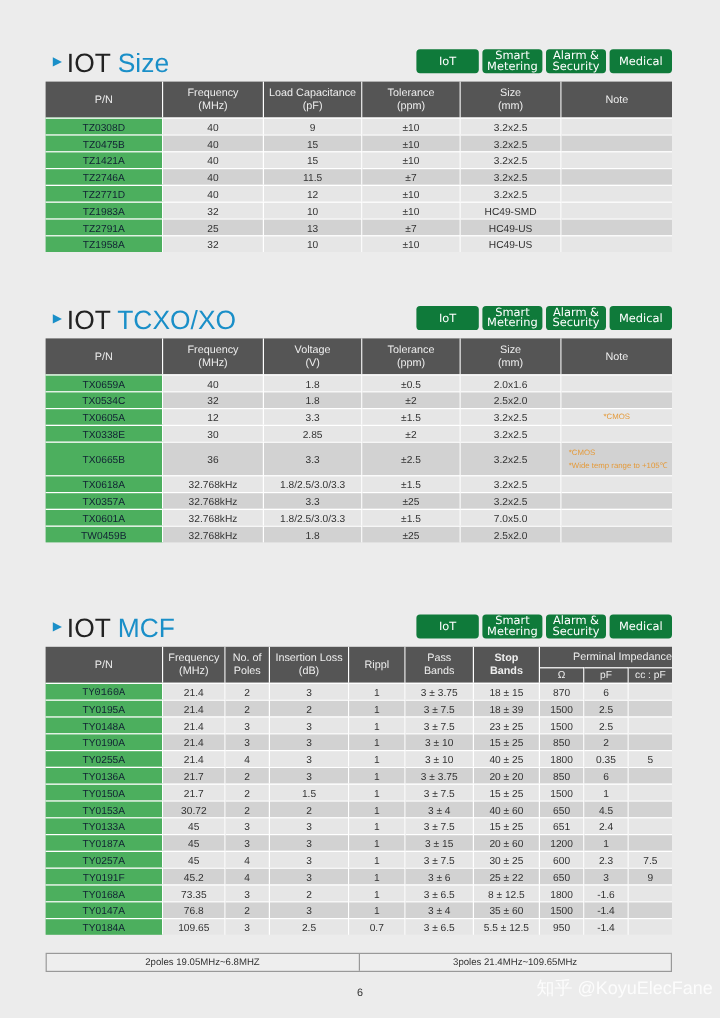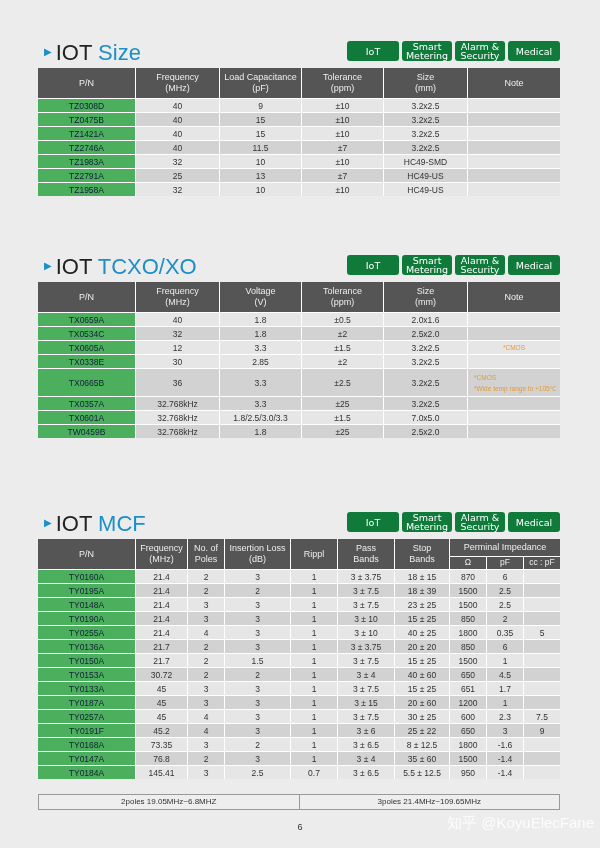--- a/index.html
+++ b/index.html
@@ -97,20 +97,28 @@
         </tr>
         <tr class="even">
           <td class="pn" style="white-space: pre-line;">TZ2746A</td>
           <td style="white-space: pre-line;">40</td>
           <td style="white-space: pre-line;">11.5</td>
           <td style="white-space: pre-line;">±7</td>
           <td style="white-space: pre-line;">3.2x2.5</td>
           <td class="note center" style="white-space: pre-line;"></td>
         </tr>
         <tr class="odd">
+          <td class="pn" style="white-space: pre-line;">TZ2771D</td>
+          <td style="white-space: pre-line;">40</td>
+          <td style="white-space: pre-line;">12</td>
+          <td style="white-space: pre-line;">±10</td>
+          <td style="white-space: pre-line;">3.2x2.5</td>
+          <td class="note center" style="white-space: pre-line;"></td>
+        </tr>
+        <tr class="odd">
           <td class="pn" style="white-space: pre-line;">TZ1983A</td>
           <td style="white-space: pre-line;">32</td>
           <td style="white-space: pre-line;">10</td>
           <td style="white-space: pre-line;">±10</td>
           <td style="white-space: pre-line;">HC49-SMD</td>
           <td class="note center" style="white-space: pre-line;"></td>
         </tr>
         <tr class="even">
           <td class="pn" style="white-space: pre-line;">TZ2791A</td>
           <td style="white-space: pre-line;">25</td>
@@ -202,20 +210,28 @@
           <td class="note center" style="white-space: pre-line;"></td>
         </tr>
         <tr class="even">
           <td class="pn" style="white-space: pre-line; height: 28px;">TX0665B</td>
           <td style="white-space: pre-line; height: 28px;">36</td>
           <td style="white-space: pre-line; height: 28px;">3.3</td>
           <td style="white-space: pre-line; height: 28px;">±2.5</td>
           <td style="white-space: pre-line; height: 28px;">3.2x2.5</td>
           <td class="note" style="white-space: pre-line; height: 28px;">*CMOS
 *Wide temp range to +105℃</td>
+        </tr>
+        <tr class="odd">
+          <td class="pn" style="white-space: pre-line;">TX0618A</td>
+          <td style="white-space: pre-line;">32.768kHz</td>
+          <td style="white-space: pre-line;">1.8/2.5/3.0/3.3</td>
+          <td style="white-space: pre-line;">±1.5</td>
+          <td style="white-space: pre-line;">3.2x2.5</td>
+          <td class="note center" style="white-space: pre-line;"></td>
         </tr>
         <tr class="even">
           <td class="pn" style="white-space: pre-line;">TX0357A</td>
           <td style="white-space: pre-line;">32.768kHz</td>
           <td style="white-space: pre-line;">3.3</td>
           <td style="white-space: pre-line;">±25</td>
           <td style="white-space: pre-line;">3.2x2.5</td>
           <td class="note center" style="white-space: pre-line;"></td>
         </tr>
         <tr class="odd">
@@ -270,33 +286,33 @@
           <th rowspan="2" style="white-space: pre-line;">P/N</th>
           <th rowspan="2" style="white-space: pre-line;">Frequency
 (MHz)</th>
           <th rowspan="2" style="white-space: pre-line;">No. of
 Poles</th>
           <th rowspan="2" style="white-space: pre-line;">Insertion Loss
 (dB)</th>
           <th rowspan="2" style="white-space: pre-line;">Rippl</th>
           <th rowspan="2" style="white-space: pre-line;">Pass
 Bands</th>
-          <th rowspan="2" style="white-space: pre-line;">Stop
+          <th rowspan="2" style="white-space: pre-line; font-weight: bold;">Stop
 Bands</th>
-          <th colspan="3" style="white-space: pre-line; height: 16px;">Perminal Impedance</th>
+          <th colspan="3" style="white-space: pre-line; height: 16px; text-align: right;">Perminal Impedance</th>
         </tr>
       <tr class="sub" id="mcf-sub">
           <th style="white-space: pre-line;">Ω</th>
           <th style="white-space: pre-line;">pF</th>
           <th style="white-space: pre-line;">cc : pF</th>
         </tr>
     </thead>
     <tbody>
         <tr class="odd">
-          <td class="pn" style="white-space: pre-line;">TY0160A</td>
+          <td class="pn" style="white-space: pre-line; font-family: Liberation Mono, monospace;">TY0160A</td>
           <td style="white-space: pre-line;">21.4</td>
           <td style="white-space: pre-line;">2</td>
           <td style="white-space: pre-line;">3</td>
           <td style="white-space: pre-line;">1</td>
           <td style="white-space: pre-line;">3 ± 3.75</td>
           <td style="white-space: pre-line;">18 ± 15</td>
           <td style="white-space: pre-line;">870</td>
           <td style="white-space: pre-line;">6</td>
           <td style="white-space: pre-line;"></td>
         </tr>
@@ -386,21 +402,21 @@
         </tr>
         <tr class="odd">
           <td class="pn" style="white-space: pre-line;">TY0133A</td>
           <td style="white-space: pre-line;">45</td>
           <td style="white-space: pre-line;">3</td>
           <td style="white-space: pre-line;">3</td>
           <td style="white-space: pre-line;">1</td>
           <td style="white-space: pre-line;">3 ± 7.5</td>
           <td style="white-space: pre-line;">15 ± 25</td>
           <td style="white-space: pre-line;">651</td>
-          <td style="white-space: pre-line;">1.7</td>
+          <td style="white-space: pre-line;">2.4</td>
           <td style="white-space: pre-line;"></td>
         </tr>
         <tr class="even">
           <td class="pn" style="white-space: pre-line;">TY0187A</td>
           <td style="white-space: pre-line;">45</td>
           <td style="white-space: pre-line;">3</td>
           <td style="white-space: pre-line;">3</td>
           <td style="white-space: pre-line;">1</td>
           <td style="white-space: pre-line;">3 ± 15</td>
           <td style="white-space: pre-line;">20 ± 60</td>
@@ -451,21 +467,21 @@
           <td style="white-space: pre-line;">3</td>
           <td style="white-space: pre-line;">1</td>
           <td style="white-space: pre-line;">3 ± 4</td>
           <td style="white-space: pre-line;">35 ± 60</td>
           <td style="white-space: pre-line;">1500</td>
           <td style="white-space: pre-line;">-1.4</td>
           <td style="white-space: pre-line;"></td>
         </tr>
         <tr class="odd">
           <td class="pn" style="white-space: pre-line;">TY0184A</td>
-          <td style="white-space: pre-line;">145.41</td>
+          <td style="white-space: pre-line;">109.65</td>
           <td style="white-space: pre-line;">3</td>
           <td style="white-space: pre-line;">2.5</td>
           <td style="white-space: pre-line;">0.7</td>
           <td style="white-space: pre-line;">3 ± 6.5</td>
           <td style="white-space: pre-line;">5.5 ± 12.5</td>
           <td style="white-space: pre-line;">950</td>
           <td style="white-space: pre-line;">-1.4</td>
           <td style="white-space: pre-line;"></td>
         </tr>
       </tbody>

